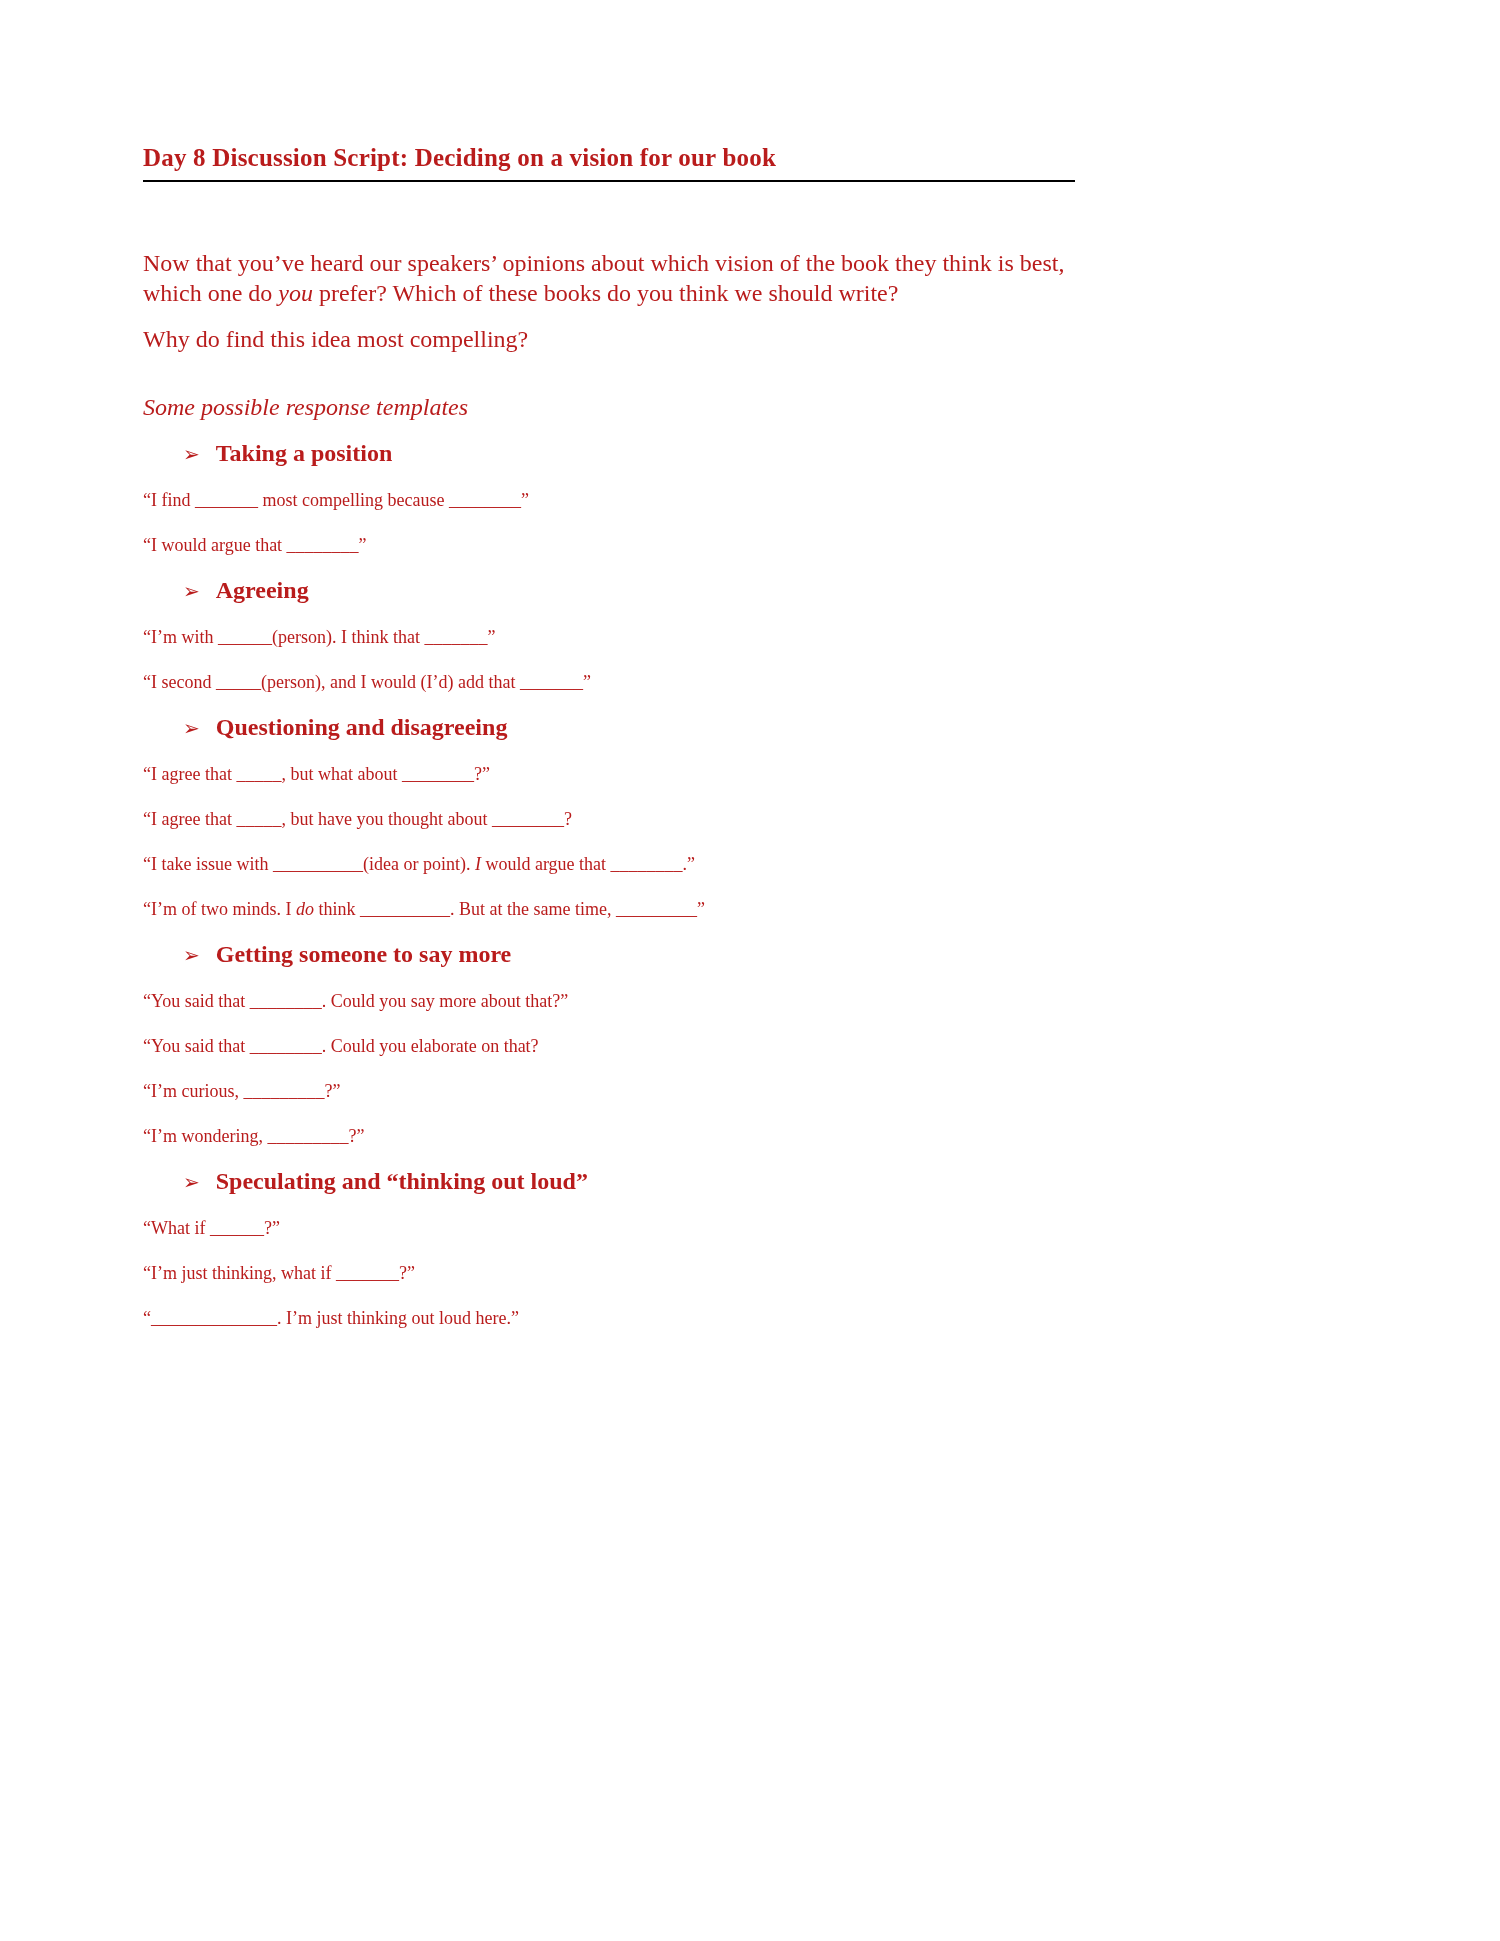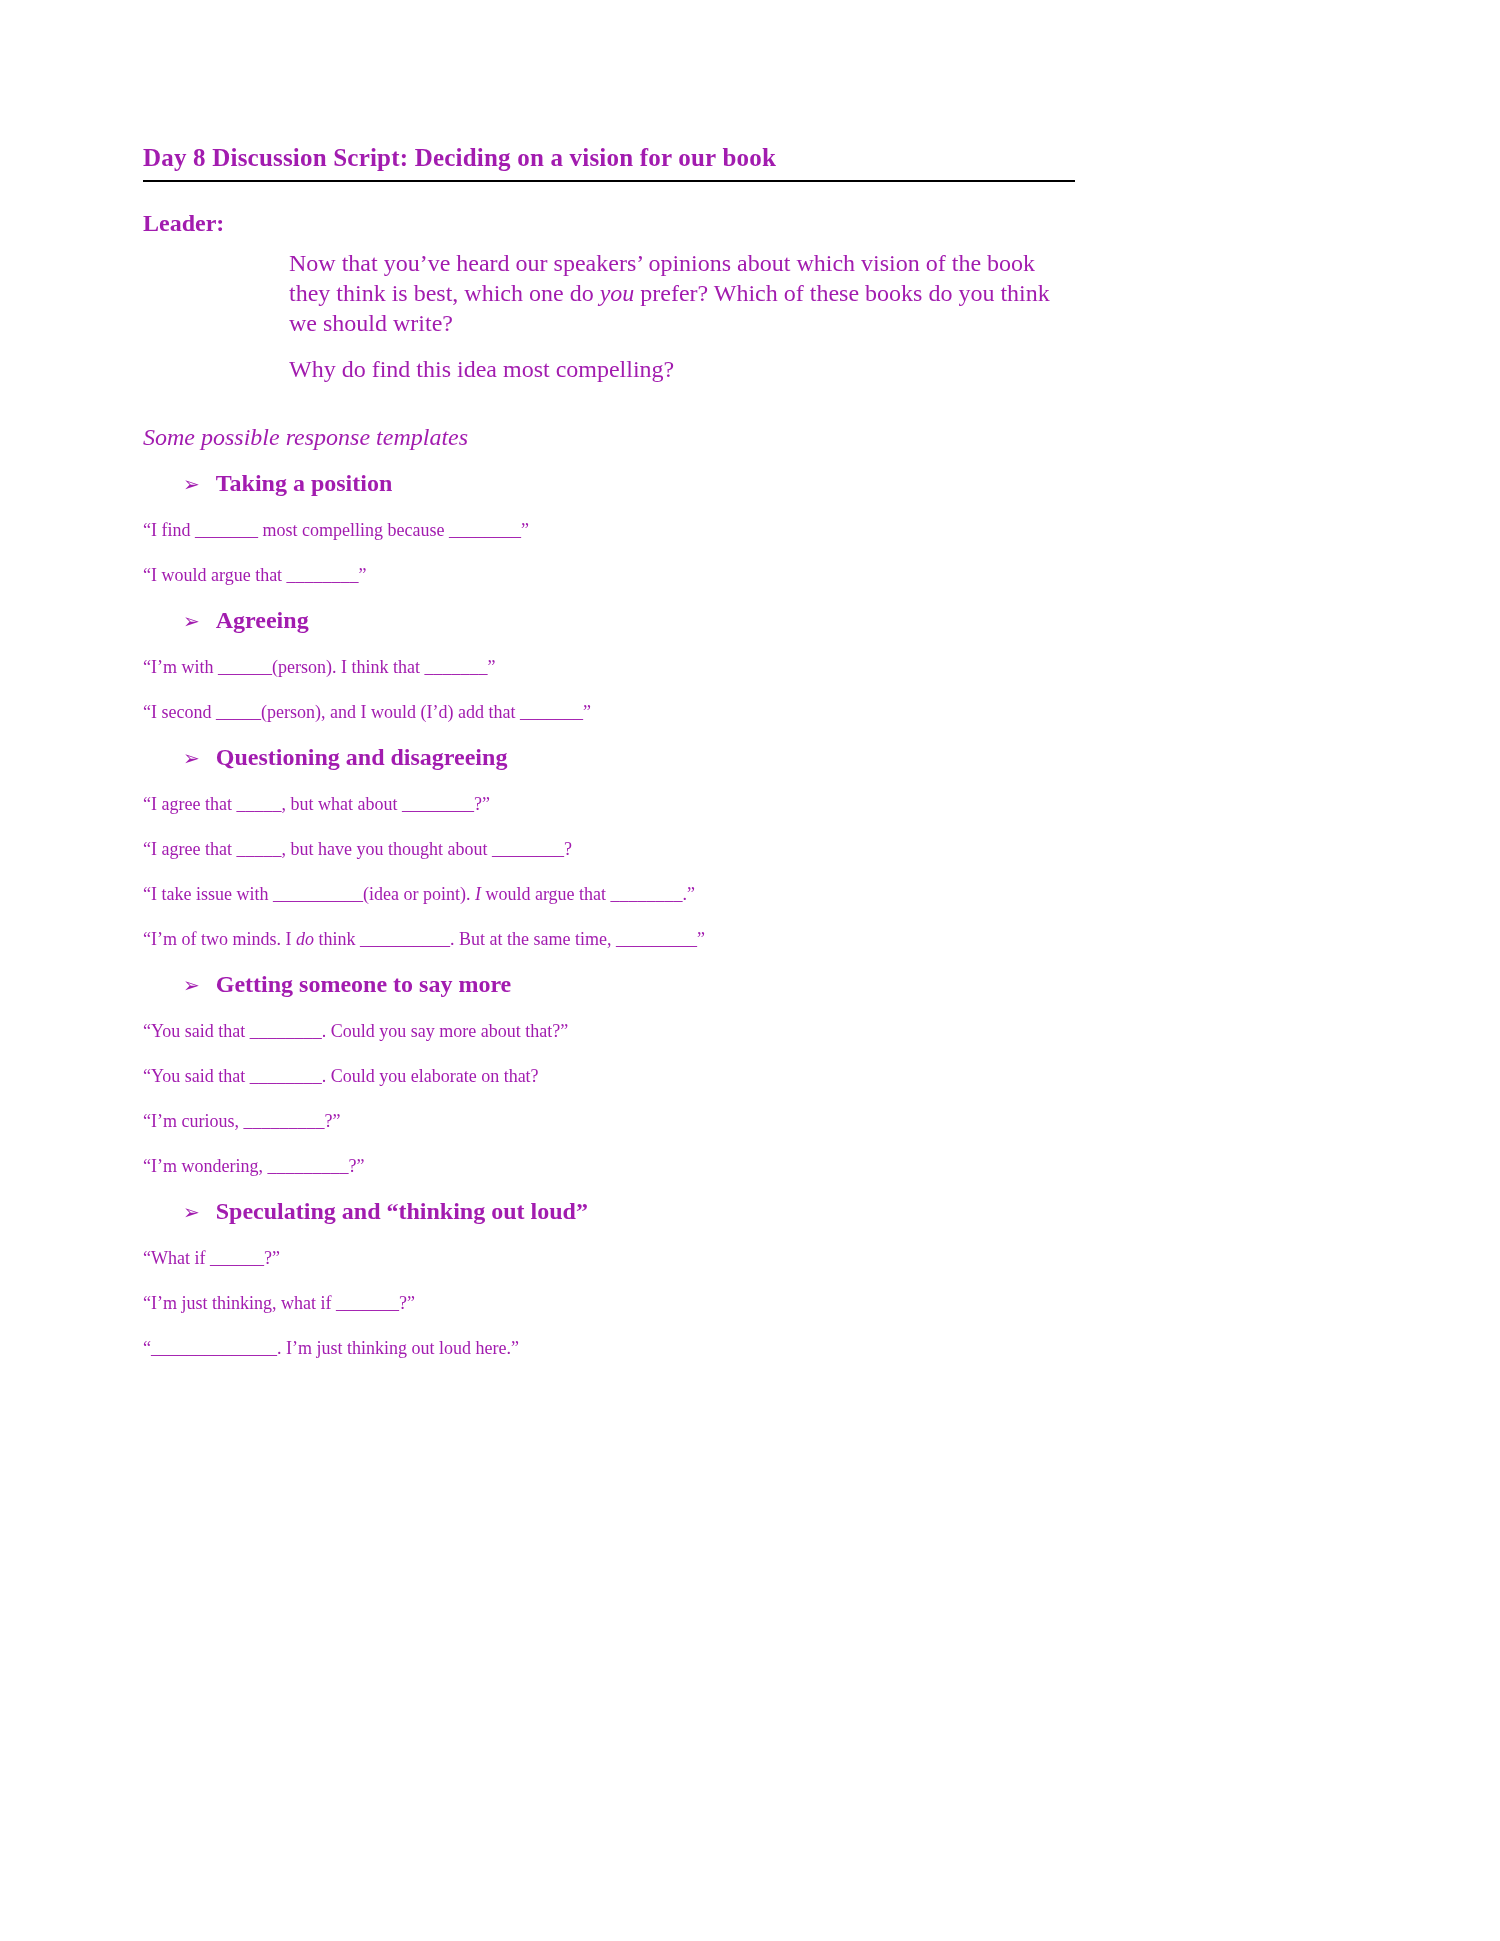--- a/index.html
+++ b/index.html
@@ -5,21 +5,21 @@
   html, body {
     margin: 0;
     padding: 0;
     background: #ffffff;
   }
   .page {
     position: relative;
     width: 1500px;
     height: 1671px;
     background: #ffffff;
-    color: #a21caf;
+    color: #b91c1c;
     font-family: "Liberation Serif", "DejaVu Serif", serif;
     box-sizing: border-box;
     padding: 144px 0 0 143px;
     overflow: hidden;
   }
   .content {
     width: 932px;
   }
   .doc-title {
     font-size: 25px;
@@ -83,21 +83,20 @@
 </style>
 </head>
 <body>
 
 <div class="page">
   <div class="content">
 
     <h1 class="doc-title">Day 8 Discussion Script: Deciding on a vision for our book</h1>
 
     <div class="leader-row">
-      <div class="leader-label">Leader:</div>
       <div class="leader-text">
         <p><span>Now that you’ve heard our speakers’ opinions about which vision of the book they think is best, which one do </span><span class="italic">you</span><span> prefer? Which of these books do you think we should write?</span></p>
         <p>Why do find this idea most compelling?</p>
       </div>
     </div>
 
     <p class="intro">Some possible response templates</p>
 
     <div class="section">
       <div class="section-heading">

